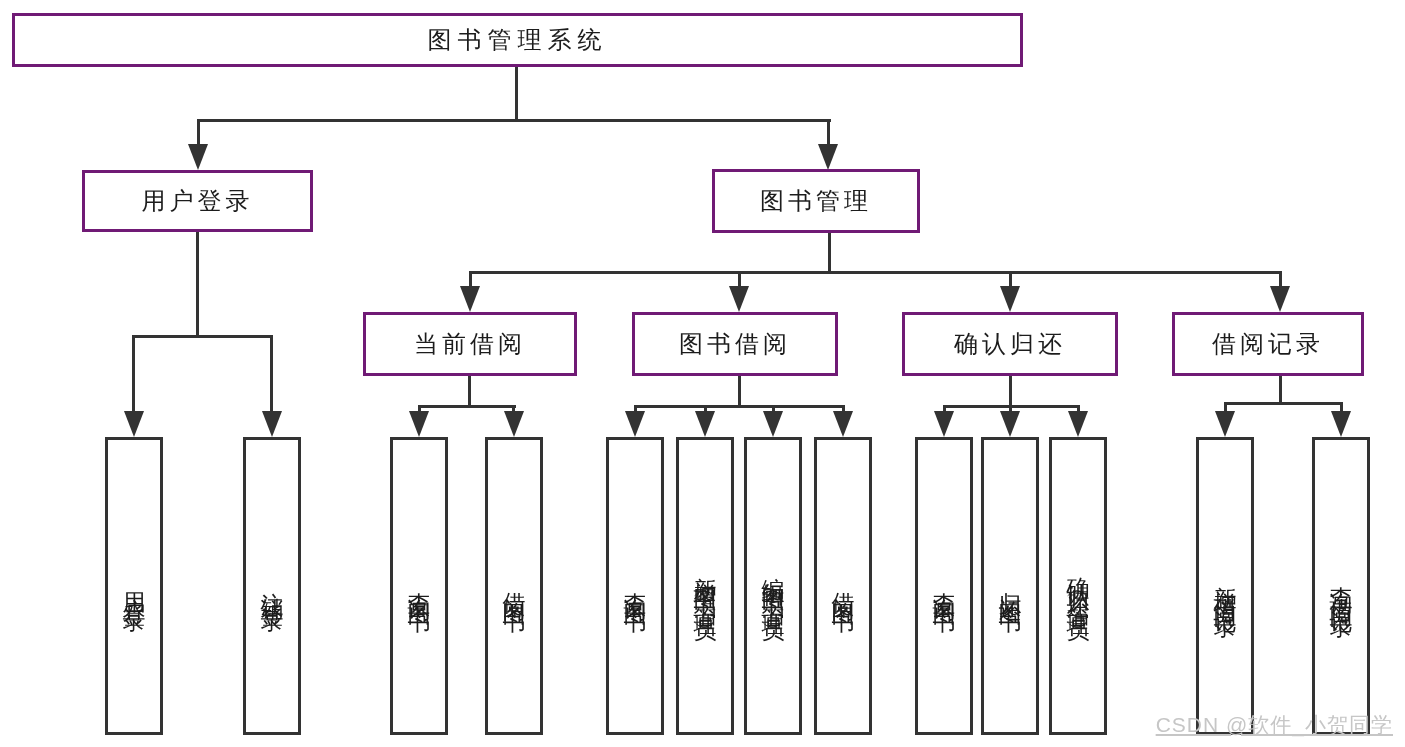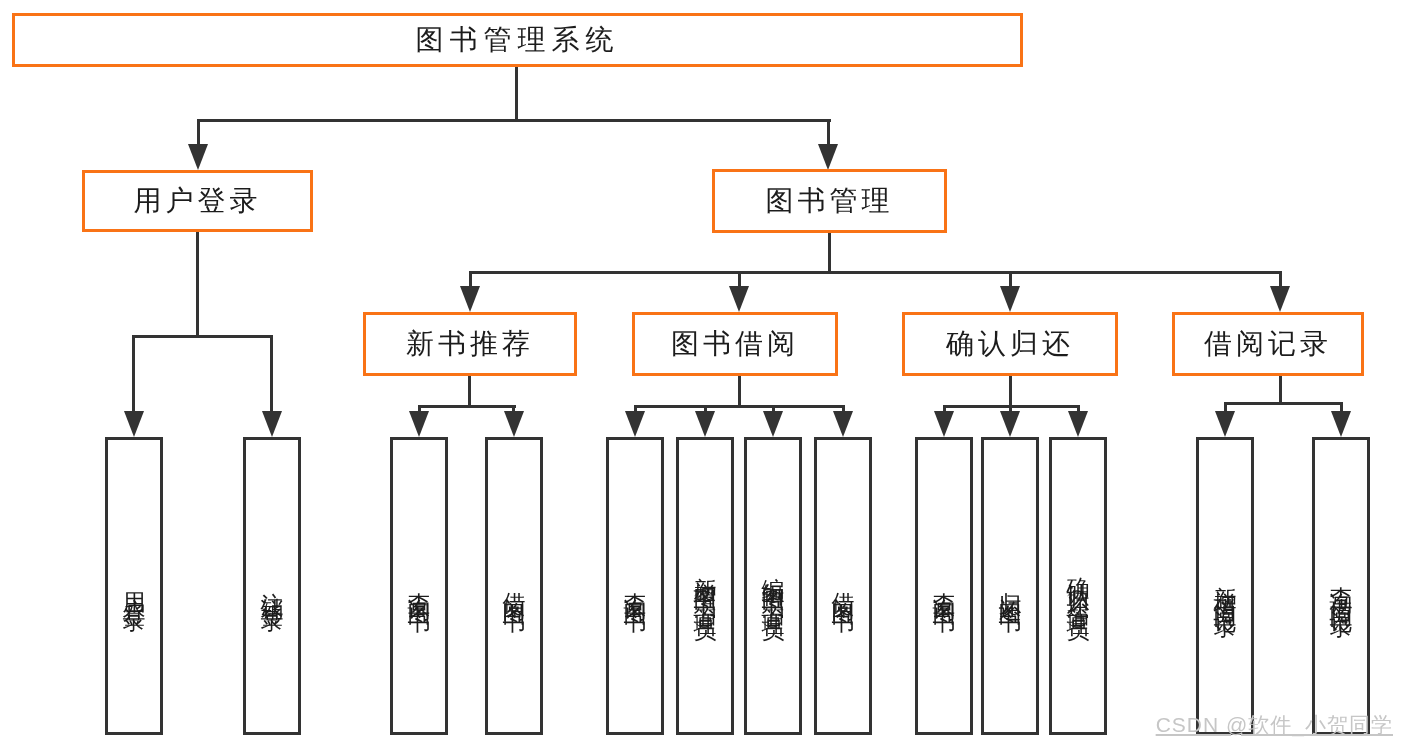--- a/index.html
+++ b/index.html
@@ -8,26 +8,26 @@
     width: 1405px;
     height: 747px;
     background: #ffffff;
     overflow: hidden;
     font-family: "Liberation Sans", "DejaVu Sans", sans-serif;
     color: #1c1c1c;
   }
   .box {
     position: absolute;
     box-sizing: border-box;
-    border: 3px solid #f97316;
+    border: 3px solid #701a75;
     background: #ffffff;
     display: flex;
     align-items: center;
     justify-content: center;
-    font-size: 28px;
+    font-size: 24px;
     letter-spacing: 4px;
     color: #1c1c1c;
     z-index: 2;
   }
   .box.title { letter-spacing: 6px; }
   .vbox {
     position: absolute;
     box-sizing: border-box;
     border: 3px solid #333333;
     background: #ffffff;
@@ -74,41 +74,41 @@
   <div class="box title" style="left:12px; top:13px; width:1011px; height:54px;">图书管理系统</div>
 
   <div class="vline" style="left:515px; top:64px; height:58px;"></div>
   <div class="hline" style="left:197px; top:119px; width:634px;"></div>
   <div class="vline" style="left:197px; top:119px; height:30px;"></div>
   <div class="arrow" style="left:188px; top:144px;"></div>
   <div class="vline" style="left:827px; top:119px; height:30px;"></div>
   <div class="arrow" style="left:818px; top:144px;"></div>
 
   <div class="box" style="left:82px; top:170px; width:231px; height:62px;">用户登录</div>
-  <div class="box" style="left:712px; top:169px; width:235px; height:64px;">图书管理</div>
+  <div class="box" style="left:712px; top:169px; width:208px; height:64px;">图书管理</div>
 
   <div class="vline" style="left:196px; top:230px; height:107px;"></div>
   <div class="hline" style="left:132px; top:335px; width:141px;"></div>
   <div class="vline" style="left:132px; top:335px; height:80px;"></div>
   <div class="arrow" style="left:124px; top:411px;"></div>
   <div class="vline" style="left:270px; top:335px; height:80px;"></div>
   <div class="arrow" style="left:262px; top:411px;"></div>
 
   <div class="vline" style="left:828px; top:231px; height:43px;"></div>
   <div class="hline" style="left:469px; top:271px; width:813px;"></div>
   <div class="vline" style="left:469px; top:271px; height:20px;"></div>
   <div class="arrow" style="left:460px; top:286px;"></div>
   <div class="vline" style="left:738px; top:271px; height:20px;"></div>
   <div class="arrow" style="left:729px; top:286px;"></div>
   <div class="vline" style="left:1009px; top:271px; height:20px;"></div>
   <div class="arrow" style="left:1000px; top:286px;"></div>
   <div class="vline" style="left:1279px; top:271px; height:20px;"></div>
   <div class="arrow" style="left:1270px; top:286px;"></div>
 
-  <div class="box" style="left:363px; top:312px; width:214px; height:64px;">新书推荐</div>
+  <div class="box" style="left:363px; top:312px; width:214px; height:64px;">当前借阅</div>
   <div class="box" style="left:632px; top:312px; width:206px; height:64px;">图书借阅</div>
   <div class="box" style="left:902px; top:312px; width:216px; height:64px;">确认归还</div>
   <div class="box" style="left:1172px; top:312px; width:192px; height:64px;">借阅记录</div>
 
   <div class="vline" style="left:468px; top:374px; height:34px;"></div>
   <div class="hline" style="left:418px; top:405px; width:98px;"></div>
   <div class="vline" style="left:418px; top:405px; height:10px;"></div>
   <div class="arrow" style="left:409px; top:411px;"></div>
   <div class="vline" style="left:512px; top:405px; height:10px;"></div>
   <div class="arrow" style="left:504px; top:411px;"></div>

